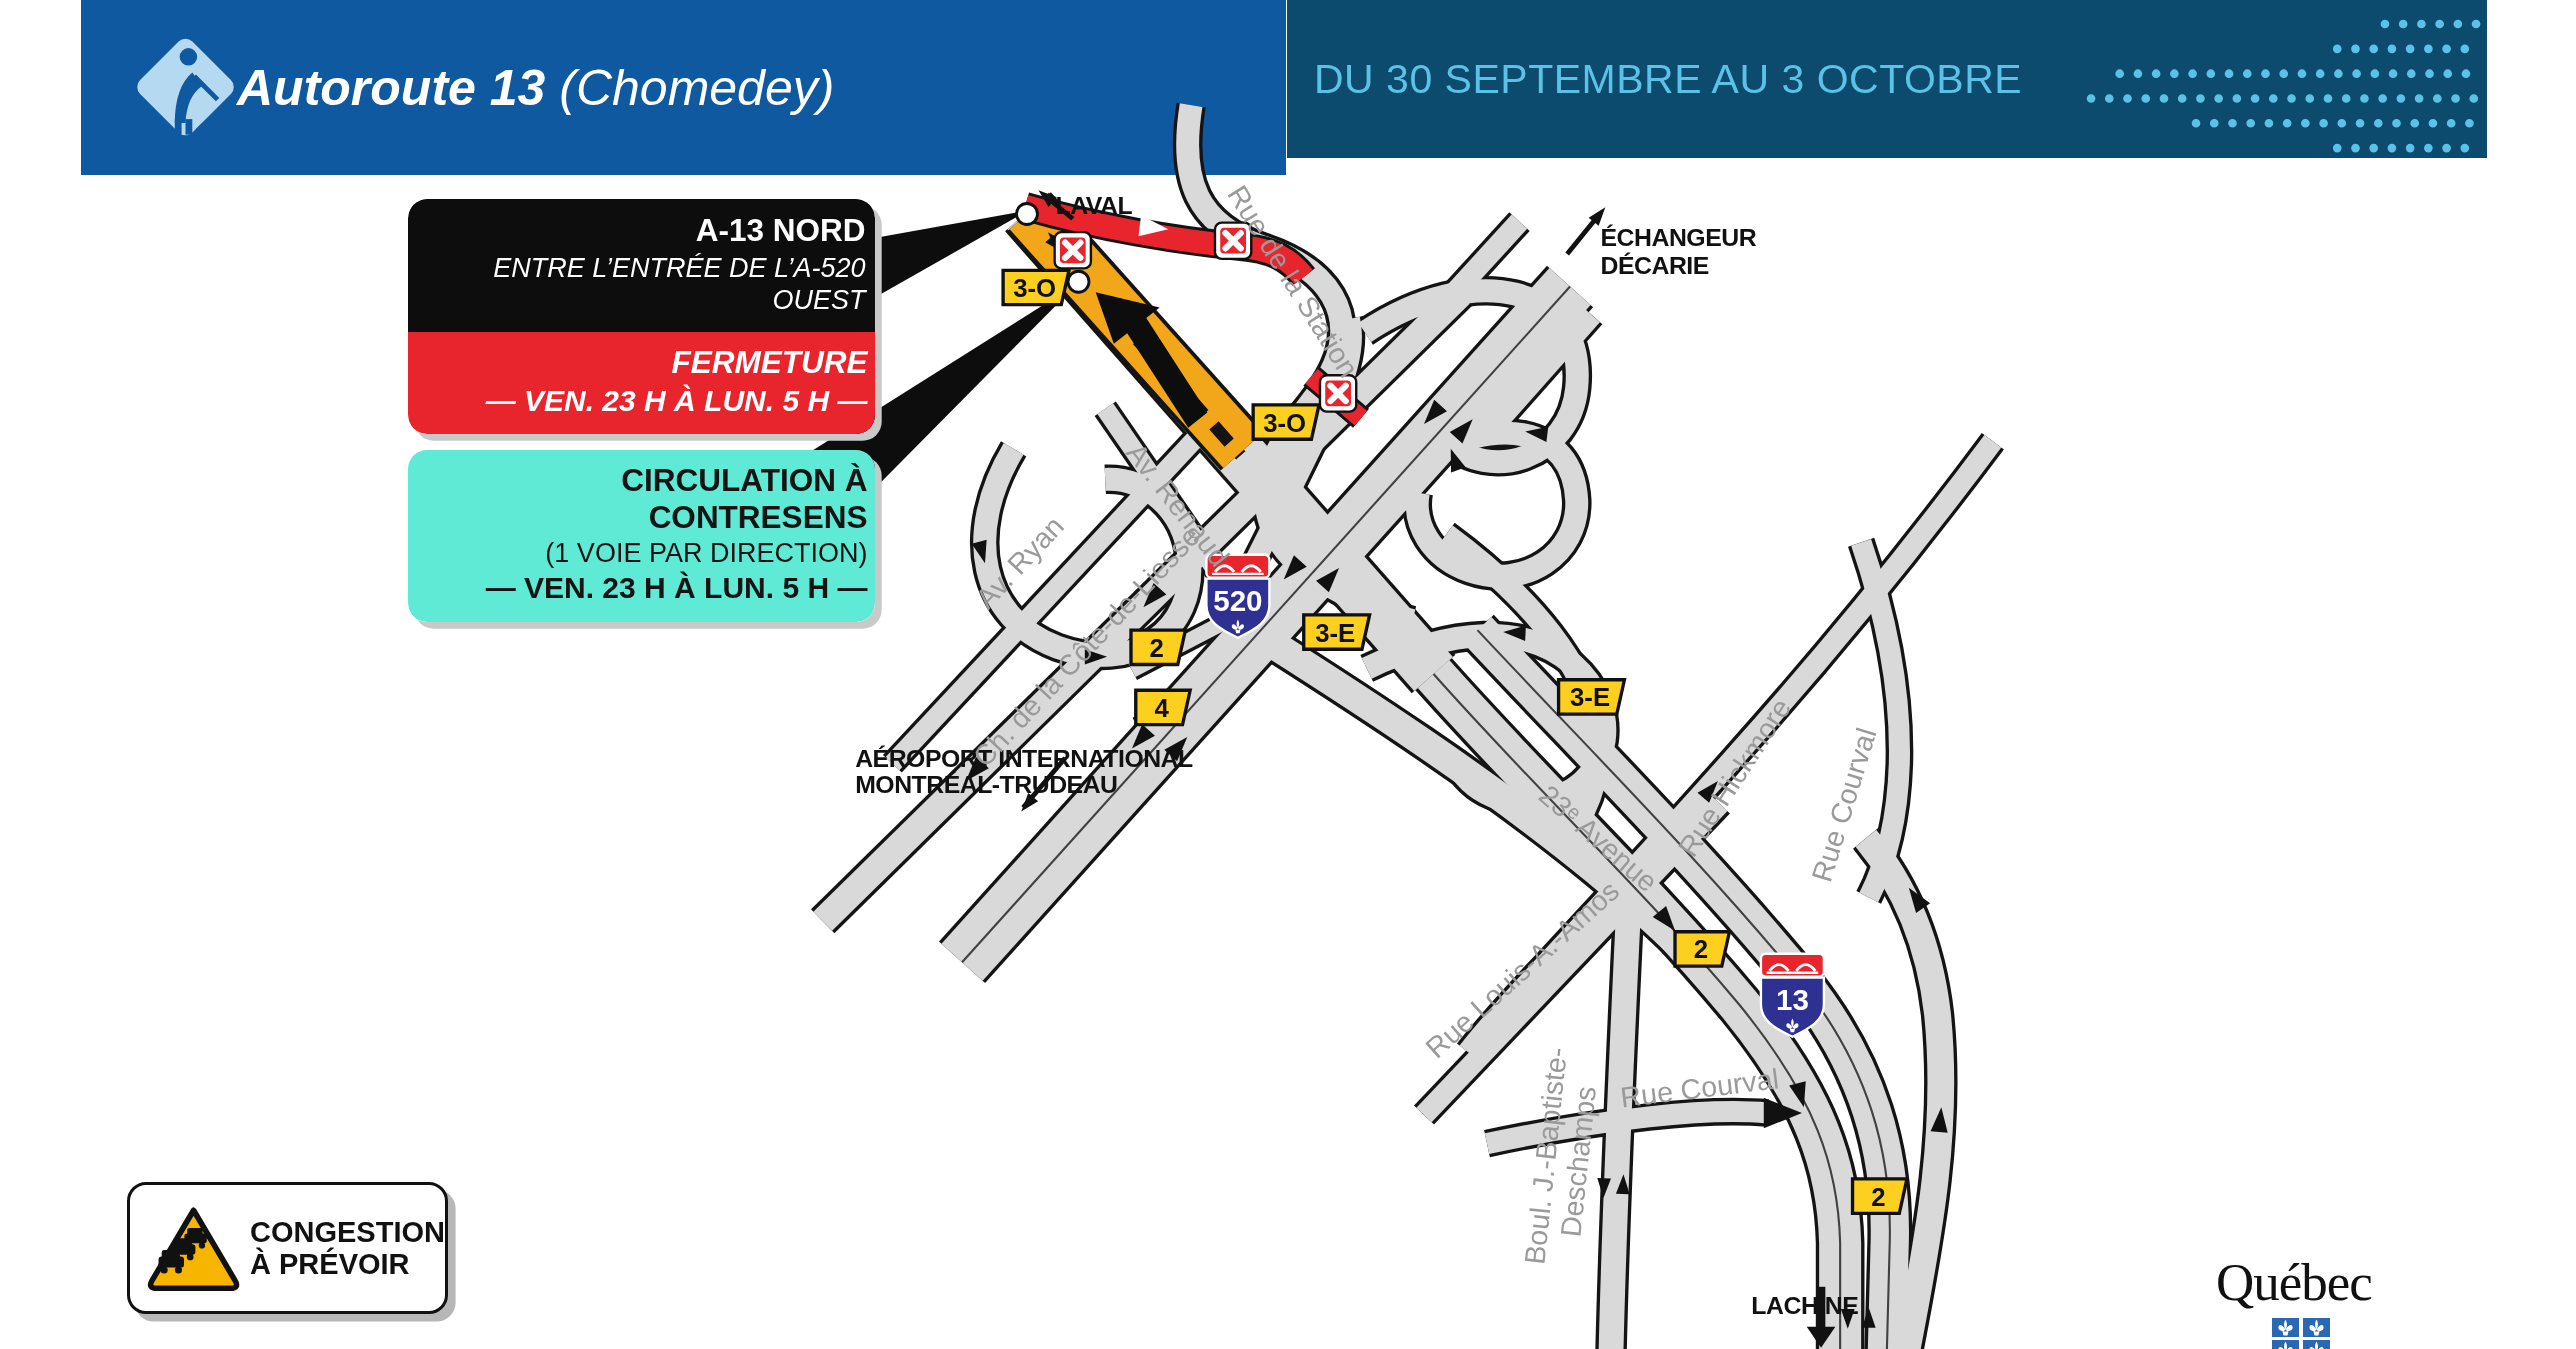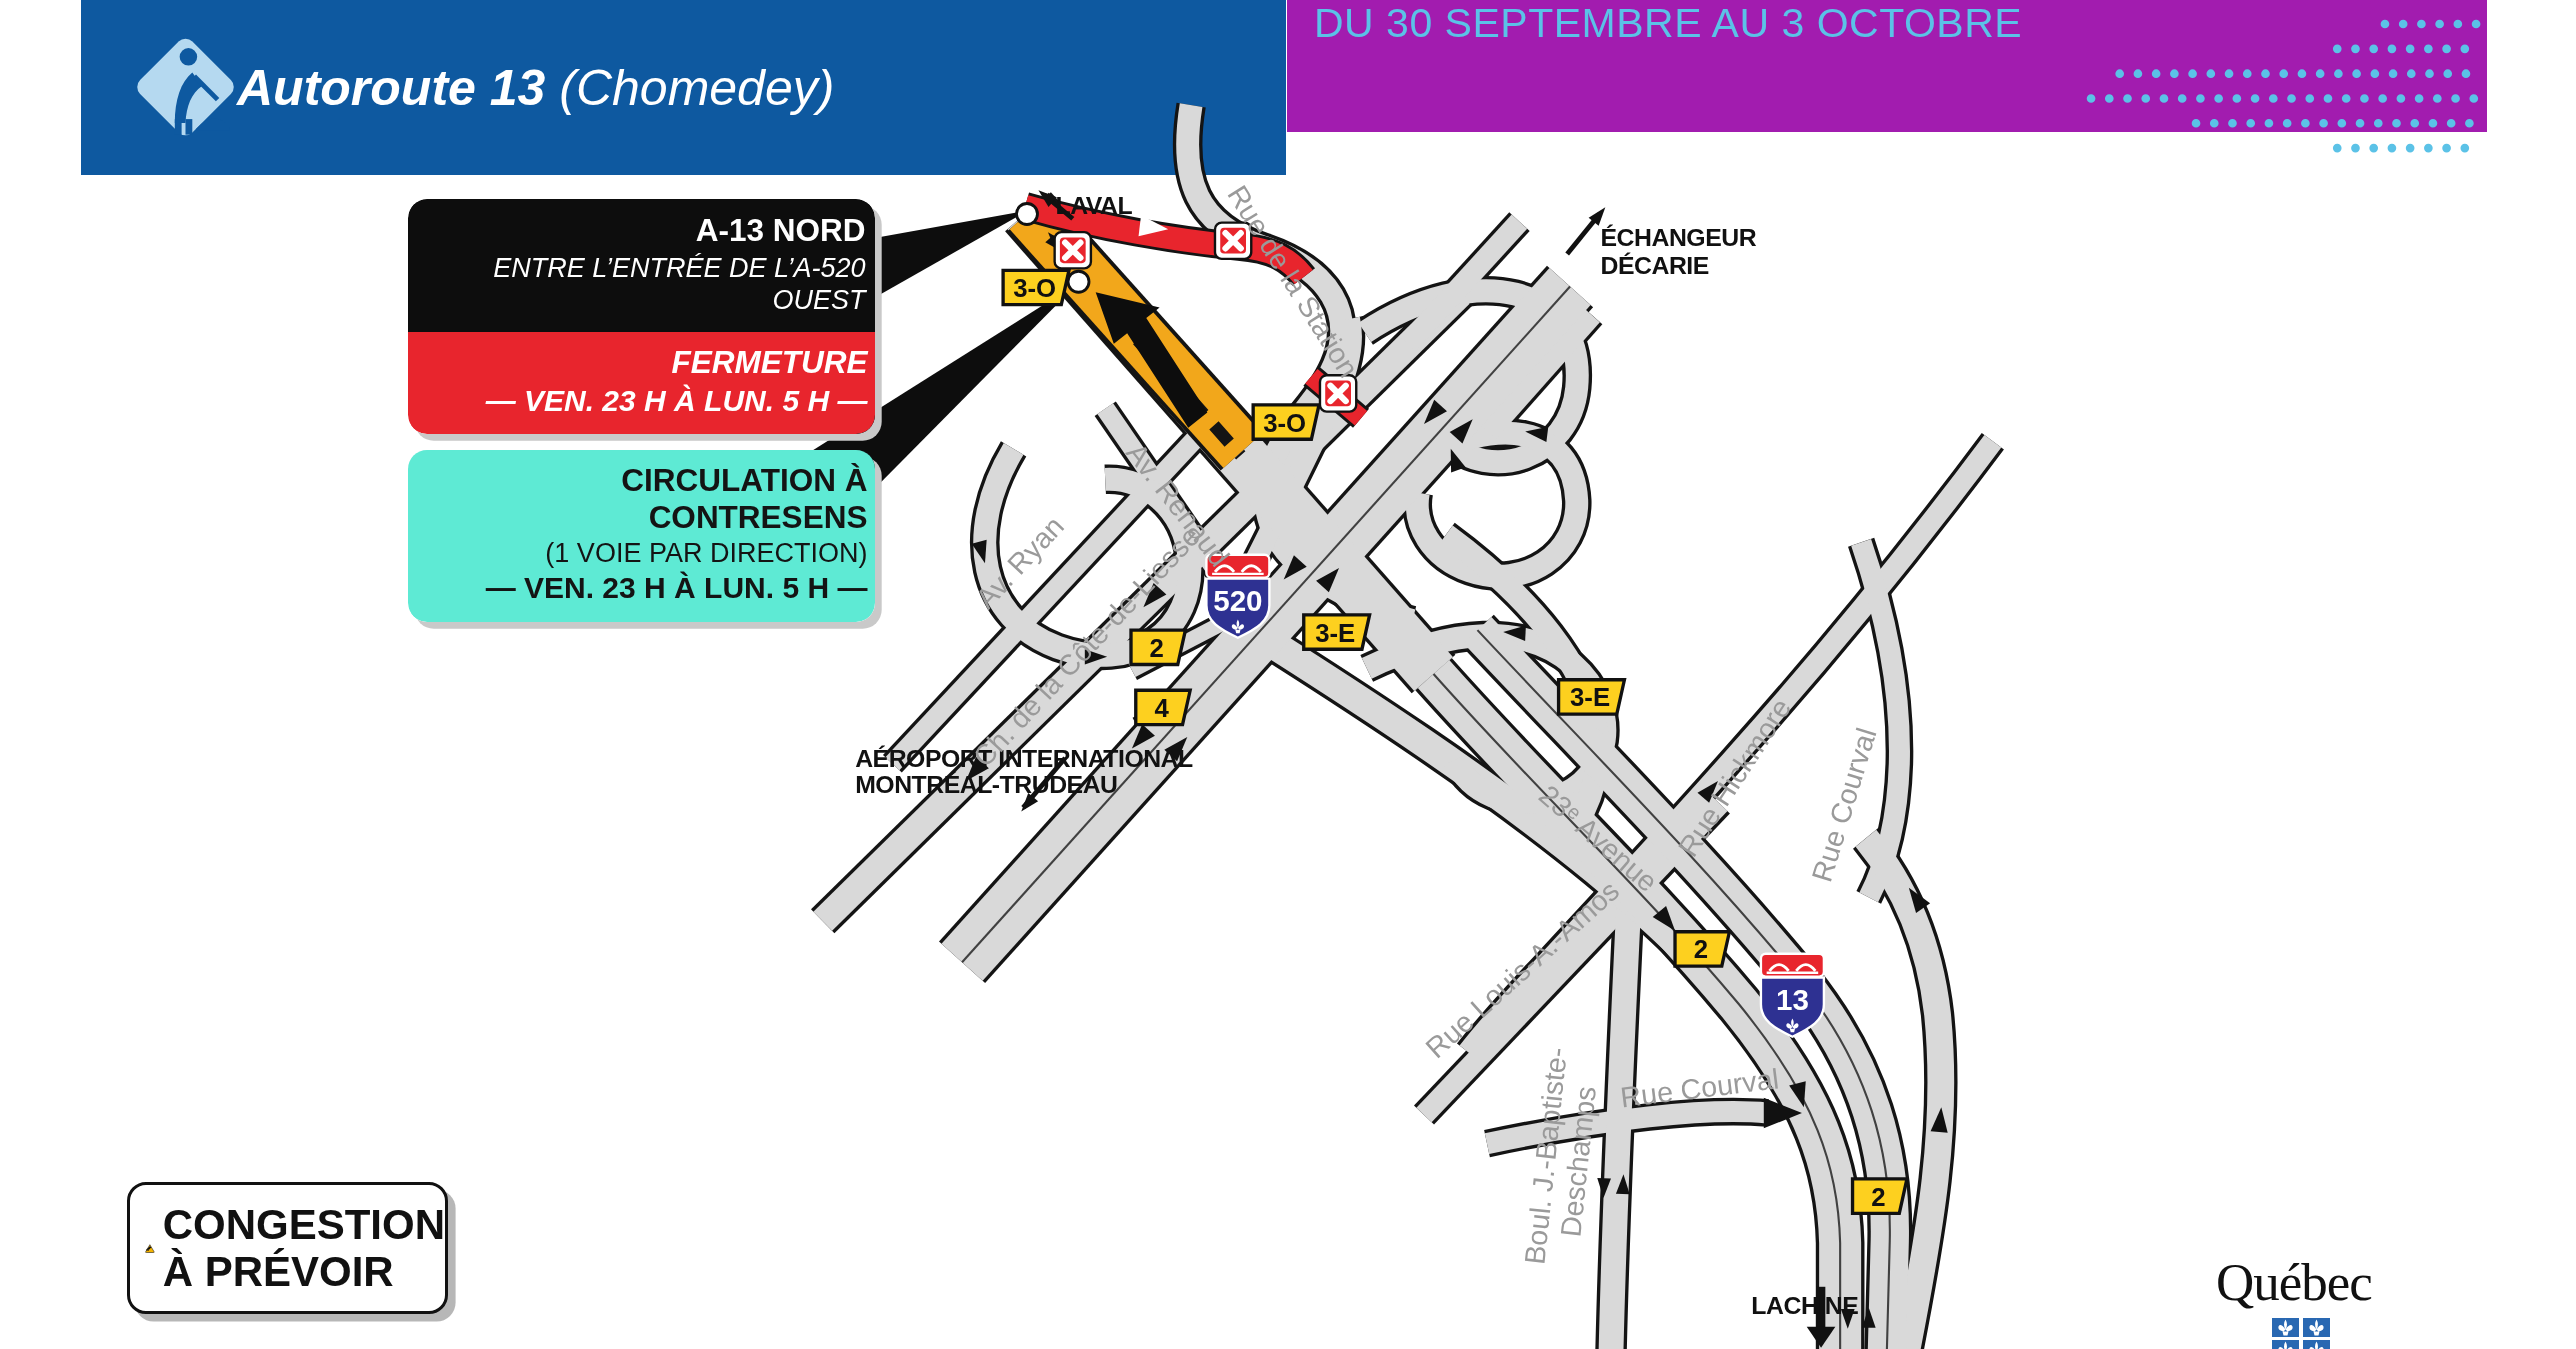--- a/index.html
+++ b/index.html
@@ -2,22 +2,22 @@
 <html><head>
 <meta charset="utf-8">
 <style>
   html,body{margin:0;padding:0;background:#ffffff;}
   .page{position:relative;width:2576px;height:1350px;background:#fff;overflow:hidden;
         font-family:"Liberation Sans",sans-serif;}
 
   
   .hdr-blue{position:absolute;left:81px;top:0;width:1205px;height:175px;background:#0e59a0;
             display:flex;align-items:center;font-style:italic;}
-  .hdr-navy{position:absolute;left:1287px;top:0;width:1200px;height:132px;background:#a21caf;
-            display:flex;align-items:flex-start;}
+  .hdr-navy{position:absolute;left:1287px;top:0;width:1200px;height:158px;background:#0c4a6e;
+            display:flex;align-items:center;}
   .hdr-icon{position:absolute;left:51px;top:13.4px;width:107px;height:148px;}
   .hdr-title{margin-left:156px;color:#fff;font-size:50px;white-space:nowrap;}
   .hdr-title b{font-weight:bold;}
   .hdr-title .lite{font-weight:normal;}
   .hdr-date{margin-left:27px;color:#5bc2e7;font-size:41px;letter-spacing:0.5px;white-space:nowrap;}
   .hdr-dots{position:absolute;right:0;top:0;width:458px;height:175px;}
 
   
   .callout{position:absolute;border-radius:19px;box-shadow:6.7px 6.7px 0 #c9c9c9;z-index:5;
            overflow:hidden;text-align:right;}
@@ -40,21 +40,21 @@
   .str{font-family:"Liberation Sans",sans-serif;font-size:30px;fill:#9a9a9a;}
   .tabp{fill:#fdd01f;stroke:#111;stroke-width:3.5;}
   .tabt{font-family:"Liberation Sans",sans-serif;font-weight:bold;font-size:27px;fill:#111;text-anchor:middle;}
   .shn{font-family:"Liberation Sans",sans-serif;font-weight:bold;font-size:31px;fill:#fff;text-anchor:middle;}
   .dirarrow{fill:#111;}
 
   
   .badge{position:absolute;left:127px;top:1182px;width:315px;height:126px;background:#fff;
          border:3.8px solid #111;border-radius:19px;box-shadow:7.6px 7.6px 0 #b7b7b7;z-index:5;
          display:flex;align-items:center;}
-  .badge-txt{font-size:42px;font-weight:bold;color:#111;line-height:1.12;margin-left:7.6px;}
+  .badge-txt{font-size:29px;font-weight:bold;color:#111;line-height:1.12;margin-left:7.6px;}
 
   
   .qc{position:absolute;left:2216px;top:1252px;display:flex;align-items:center;z-index:5;flex-direction:column;}
   .qc-word{font-family:"Liberation Serif",serif;font-size:53px;color:#111;letter-spacing:-1px;}
   .qc-flag{margin-left:13.4px;display:grid;grid-template-columns:27px 27px;grid-template-rows:19px 19px;
            gap:3.8px;margin-top:5.7px;}
   .qc-cell{background:#2968b2;position:relative;}
 </style>
 </head>
 <body>

